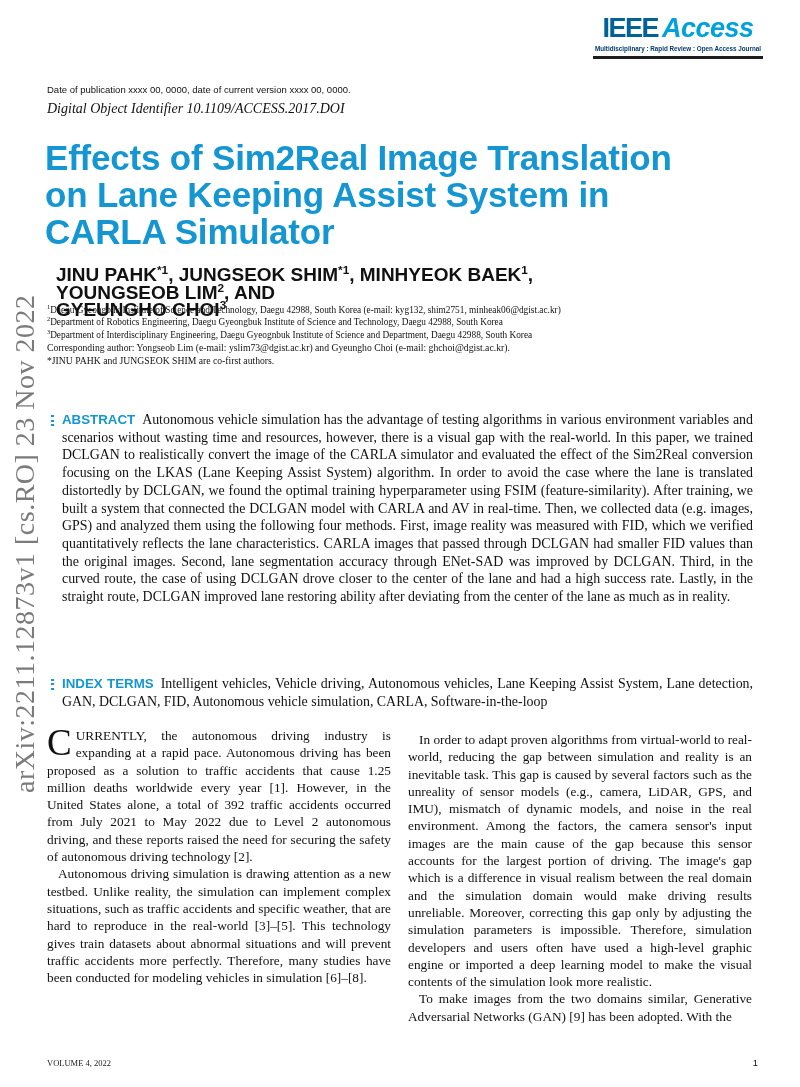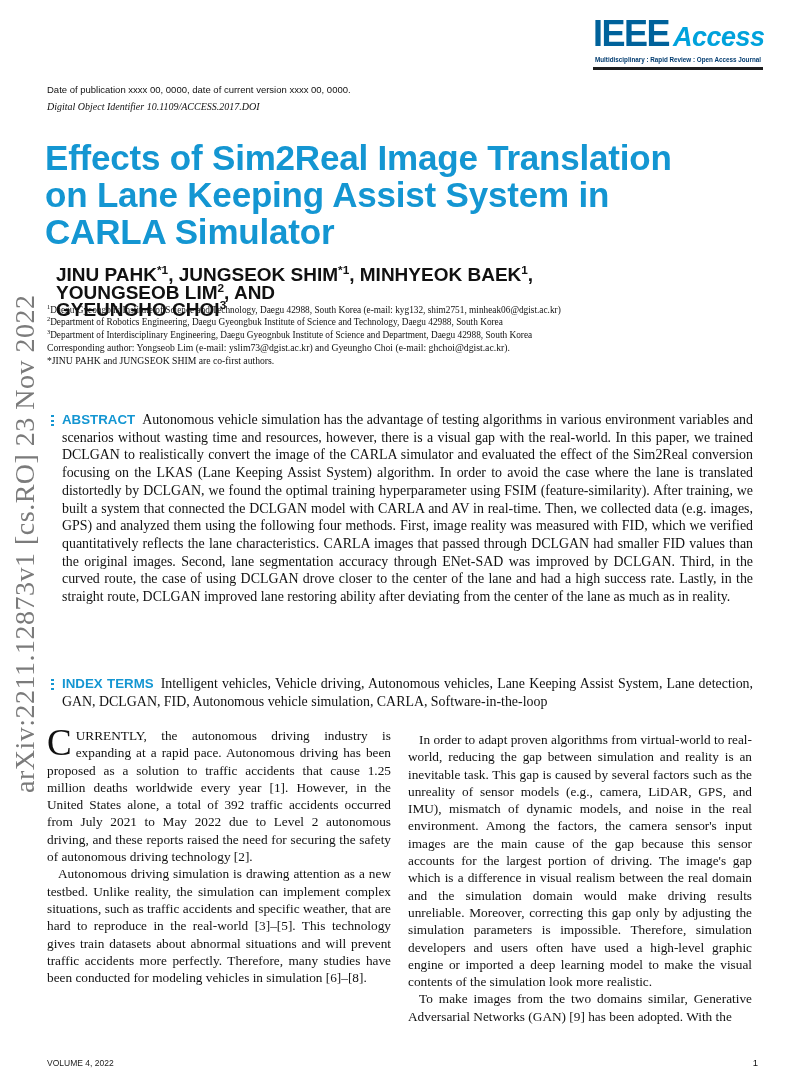--- a/index.html
+++ b/index.html
@@ -4,27 +4,27 @@
 <style>
   html,body{margin:0;padding:0;background:#e8e8e8;}
   .page{
     position:relative;width:800px;height:1087px;margin:0 auto;
     background:#ffffff;overflow:hidden;
     font-family:"Liberation Serif", serif;color:#111;
   }
   
   .logo-block{position:absolute;top:13px;right:37px;width:170px;text-align:center;}
   .logo-line{white-space:nowrap;}
-  .logo-ieee{font-family:"Liberation Sans",sans-serif;font-weight:bold;font-size:36px;color:#00629b;letter-spacing:-1.5px;}
+  .logo-ieee{font-family:"Liberation Sans",sans-serif;font-weight:bold;font-size:27px;color:#00629b;letter-spacing:-1.5px;}
   .logo-access{font-family:"Liberation Sans",sans-serif;font-weight:bold;font-style:italic;font-size:27px;color:#00a2dc;letter-spacing:-0.5px;padding-left:4px;margin-top:38px;}
   .logo-tagline{font-family:"Liberation Sans",sans-serif;font-weight:bold;font-size:6.3px;color:#003b6f;margin-top:1px;}
   .logo-rule{height:2.5px;background:#1d1d1d;margin-top:4px;}
   
   .pub-date{position:absolute;left:47px;top:84px;font-family:"Liberation Sans",sans-serif;font-size:9.5px;}
-  .doi-line{position:absolute;left:47px;top:101px;font-style:italic;font-size:10px;}
+  .doi-line{position:absolute;left:47px;top:101px;font-style:italic;font-size:14px;}
   
   .paper-title{
     position:absolute;left:45px;top:139px;width:660px;
     font-family:"Liberation Sans",sans-serif;font-weight:bold;
     font-size:35px;line-height:37px;color:#1496d2;
     white-space:pre-line;letter-spacing:-0.2px;
   }
   .authors{position:absolute;left:56px;top:266px;width:600px;
     font-family:"Liberation Sans",sans-serif;font-weight:bold;font-size:19px;line-height:17.5px;}
   .authors sup{font-size:62%;line-height:0;}
@@ -40,21 +40,21 @@
   .marked-text{margin:0 0 0 11px;text-align:justify;font-size:13.9px;line-height:17.7px;}
   .blue-label{font-family:"Liberation Sans",sans-serif;font-weight:bold;color:#1496d2;font-size:13.3px;padding-right:7px;}
   
   .columns{position:absolute;left:47px;top:727px;width:706px;display:flex;gap:17px;}
   .col{width:344px;text-align:justify;font-size:13.3px;line-height:17.3px;}
   .intro-heading{font-family:"Liberation Sans",sans-serif;font-weight:bold;font-size:11.8px;color:#1496d2;margin:0 0 7px 0;text-align:left;}
   .col p{margin:0;}
   .indent{text-indent:11px;}
   .dropcap{float:left;font-size:37px;line-height:28px;padding:2px 4px 0 0;}
   
-  .footer-volume{position:absolute;left:47px;top:1058px;font-family:Liberation Sans, sans-serif;font-size:8.5px;color:#222;}
+  .footer-volume{position:absolute;left:47px;top:1058px;font-family:Liberation Serif, serif;font-size:8.5px;color:#222;}
   .footer-page{position:absolute;right:42px;top:1057px;font-family:"Liberation Sans",sans-serif;font-size:9.5px;}
   .arxiv-sidebar{
     position:absolute;left:9px;top:793px;
     transform:rotate(-90deg);transform-origin:0 0;
     white-space:nowrap;font-size:28px;color:#7b7b7b;letter-spacing:0.5px;
   }
 </style>
 </head>
 <body>
 

